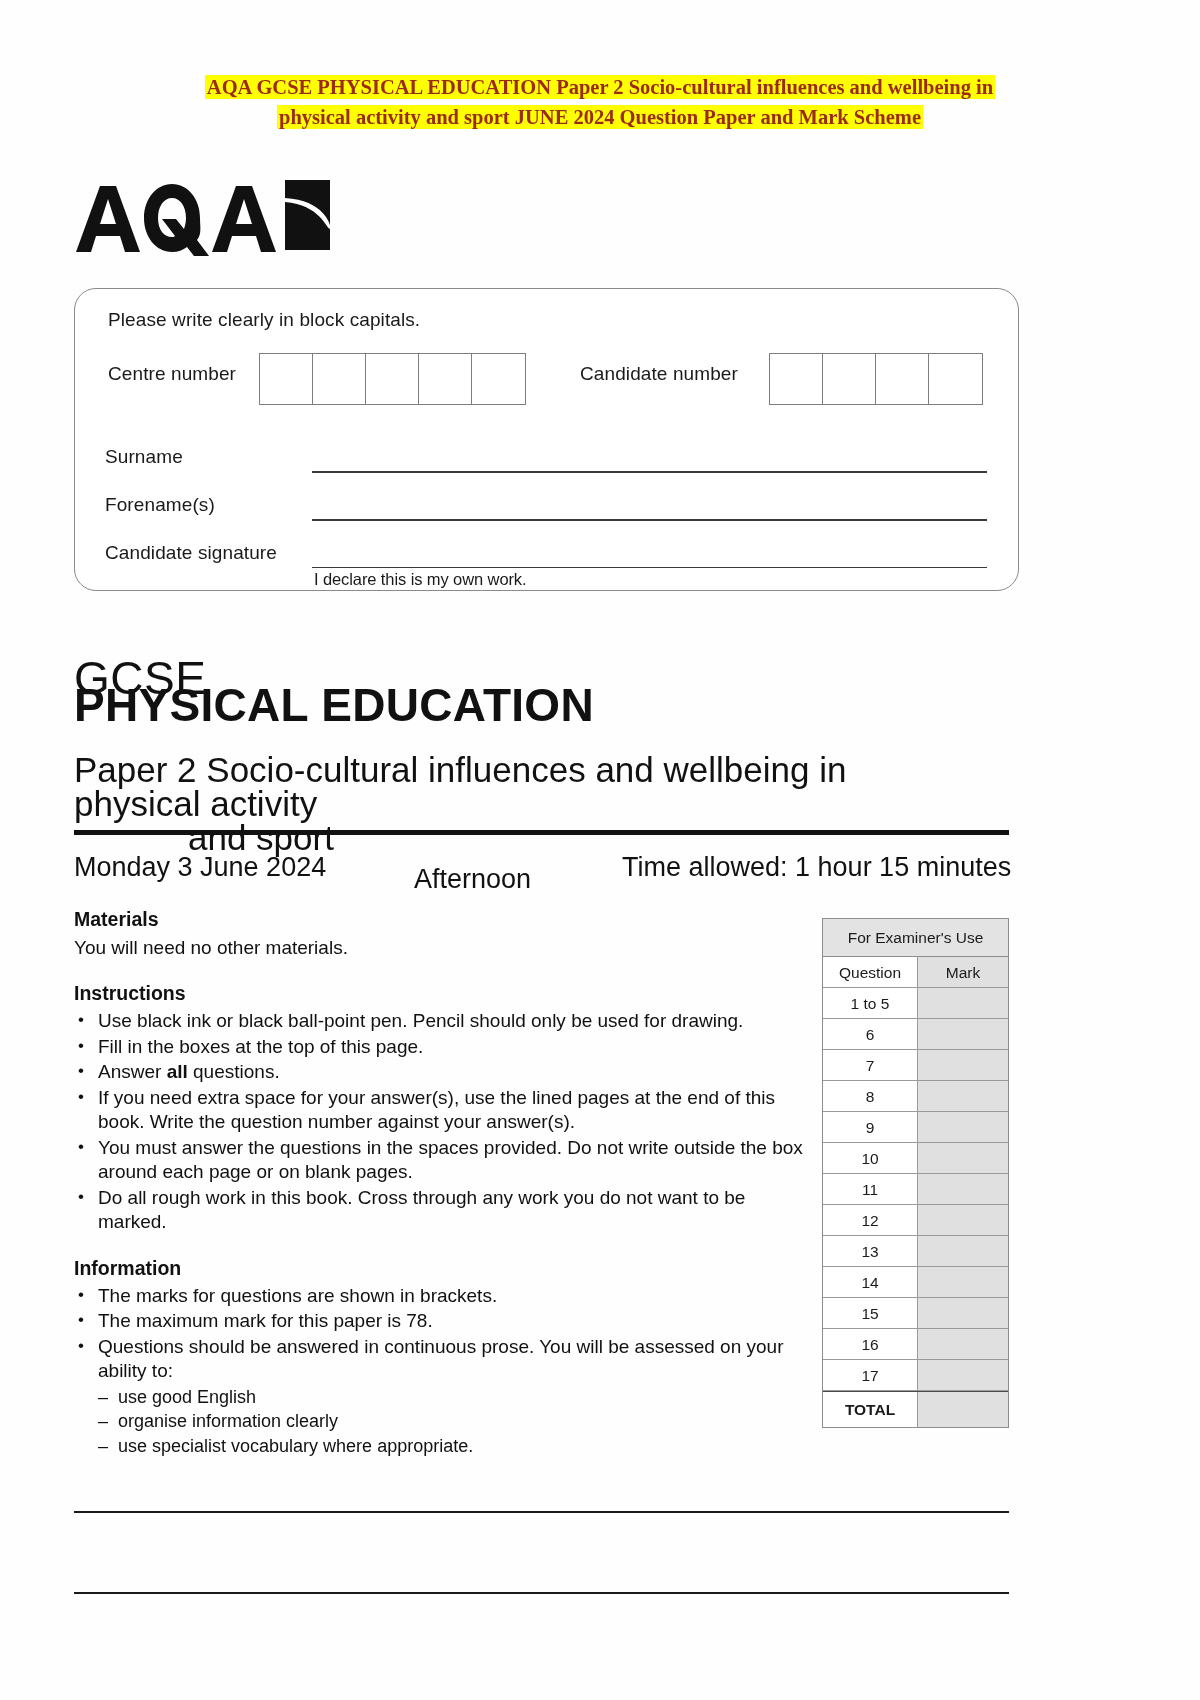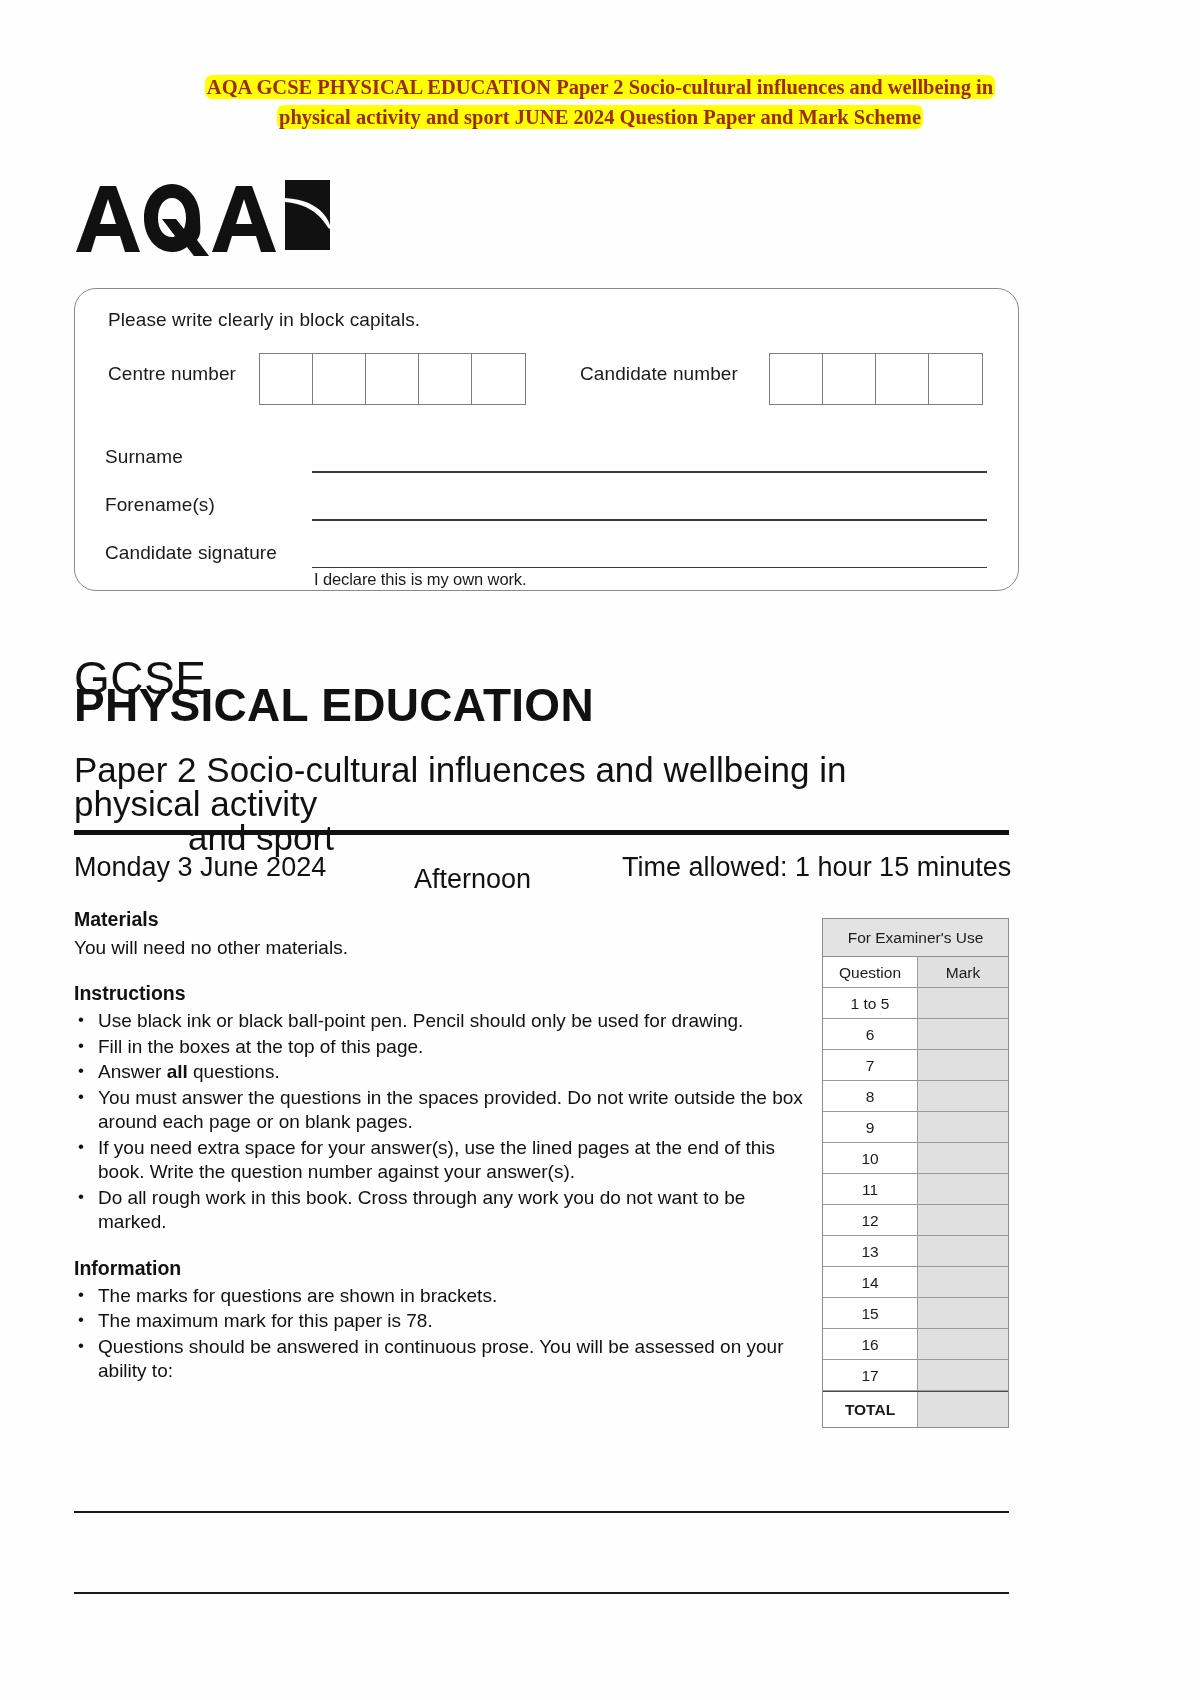--- a/index.html
+++ b/index.html
@@ -31,21 +31,20 @@
     font-family: "Liberation Serif", serif;
     font-weight: bold;
     font-size: 20.5px;
     line-height: 30px;
     color: #9c2b16;
   }
   .banner span.hl {
     background: #ffff00;
     padding: 1px 2px;
     box-decoration-break: clone;
-    border-radius: 7px;
     -webkit-box-decoration-break: clone;
   }
 
   
   .logo-wrap {
     position: absolute;
     left: 72px;
     top: 172px;
     width: 260px;
     height: 92px;
@@ -368,31 +367,36 @@
   <div class="content">
 
     <div class="sec-head">Materials</div>
     <p class="plain">You will need no other materials.</p>
 
     <div class="sec-head spaced">Instructions</div>
     <ul class="bl">
       <li>Use black ink or black ball-point pen.  Pencil should only be used for drawing.</li>
       <li>Fill in the boxes at the top of this page.</li>
       <li><span>Answer </span><b class="bold">all</b><span> questions.</span></li>
+      <li>If you need extra space for your answer(s), use the lined pages at the end of this book.  Write the question number against your answer(s).</li>
       <li>You must answer the questions in the spaces provided. Do not write outside the box around each page or on blank pages.</li>
-      <li>If you need extra space for your answer(s), use the lined pages at the end of this book.  Write the question number against your answer(s).</li>
       <li>Do all rough work in this book.  Cross through any work you do not want to be marked.</li>
     </ul>
 
     <div class="sec-head spaced">Information</div>
     <ul class="bl">
       <li>The marks for questions are shown in brackets.</li>
       <li>The maximum mark for this paper is 78.</li>
       <li>Questions should be answered in continuous prose. You will be assessed on your ability to:</li>
     </ul>
+    <ul class="sub">
+      <li>use good English</li>
+      <li>organise information clearly</li>
+      <li>use specialist vocabulary where appropriate.</li>
+    </ul>
   </div>
 
   <div class="ex-table">
     <div class="ex-title">For Examiner's Use</div>
     <div class="ex-row header">
       <div class="ex-c-q">Question</div>
       <div class="ex-c-m">Mark</div>
     </div>
     <div class="ex-row">
       <div class="ex-c-q">1 to 5</div>

